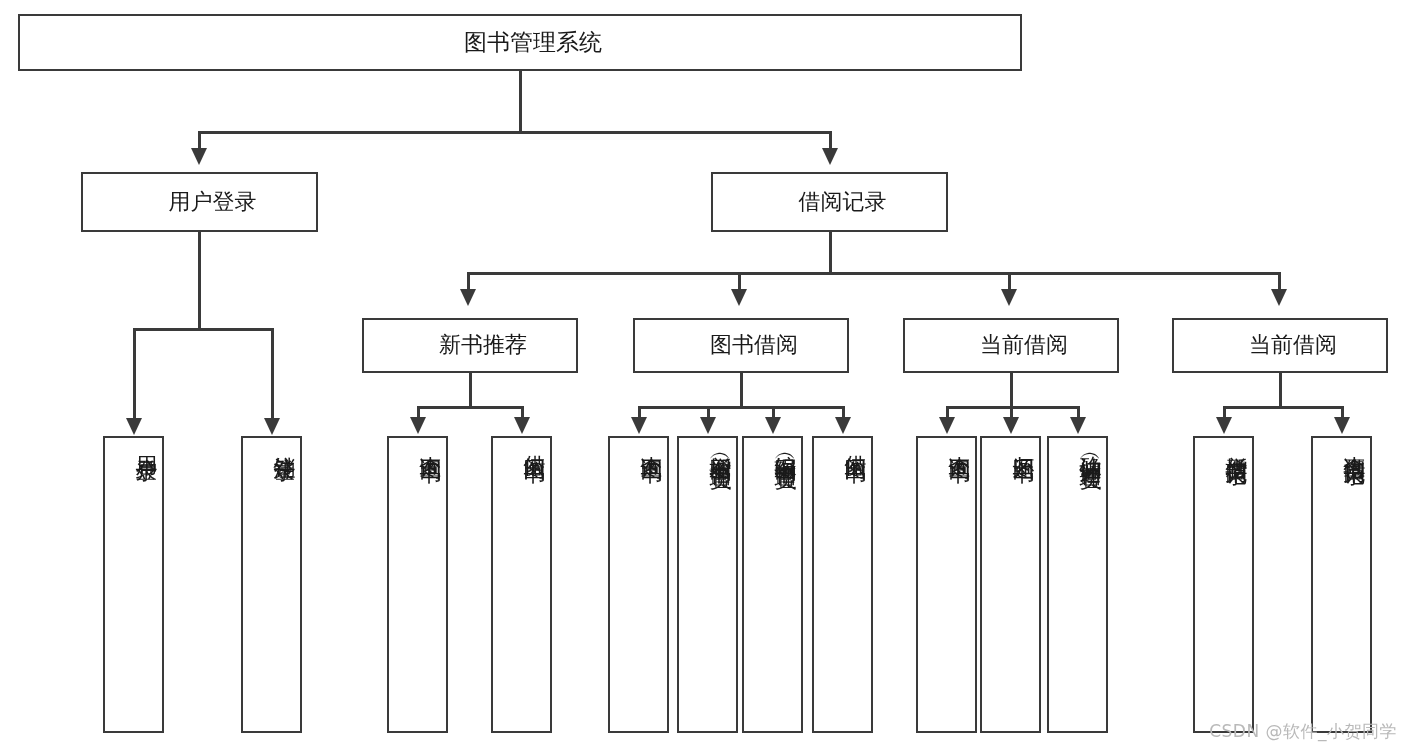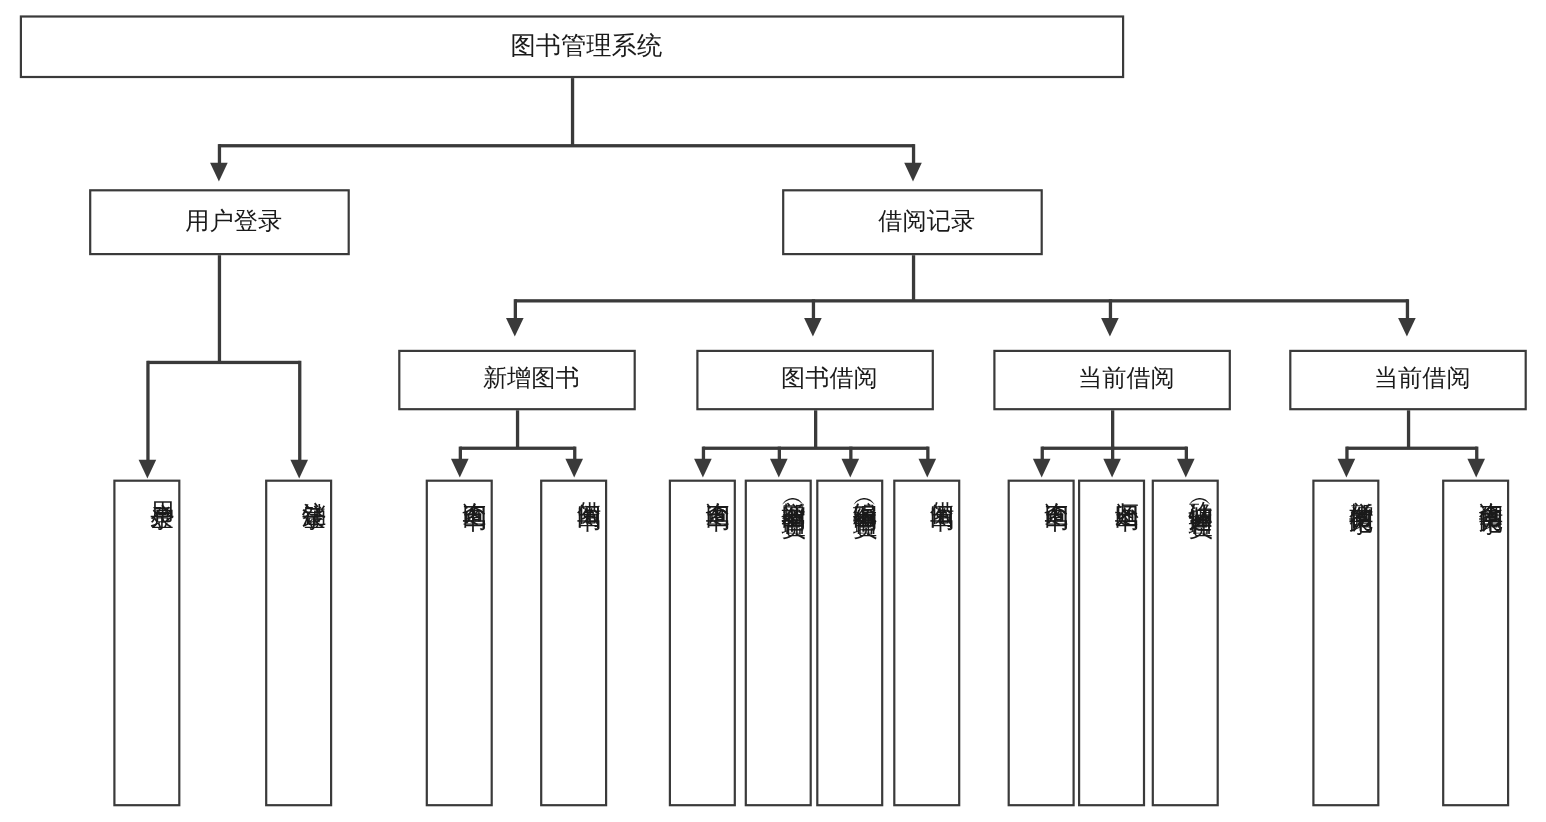--- a/index.html
+++ b/index.html
@@ -116,21 +116,21 @@
   <div class="conn vline" style="left:467px;top:272px;height:18px;"></div>
   <div class="conn vline" style="left:738px;top:272px;height:18px;"></div>
   <div class="conn vline" style="left:1008px;top:272px;height:18px;"></div>
   <div class="conn vline" style="left:1278px;top:272px;height:18px;"></div>
   <div class="arrow" style="left:460px;top:289px;"></div>
   <div class="arrow" style="left:731px;top:289px;"></div>
   <div class="arrow" style="left:1001px;top:289px;"></div>
   <div class="arrow" style="left:1271px;top:289px;"></div>
 
   <div class="node level3" style="left:362px;top:318px;width:216px;height:55px;">
-    <span>新增图书</span>
+    <span>新书推荐</span>
   </div>
   <div class="node level3" style="left:633px;top:318px;width:216px;height:55px;">
     <span>图书借阅</span>
   </div>
   <div class="node level3" style="left:903px;top:318px;width:216px;height:55px;">
     <span>当前借阅</span>
   </div>
   <div class="node level3" style="left:1172px;top:318px;width:216px;height:55px;">
     <span>当前借阅</span>
   </div>
@@ -206,14 +206,15 @@
     <span class="vtext">确认归还（管理员）</span>
   </div>
 
   <div class="node leaf" style="left:1193px;top:436px;width:61px;height:297px;">
     <span class="vtext">新增借阅记录</span>
   </div>
   <div class="node leaf" style="left:1311px;top:436px;width:61px;height:297px;">
     <span class="vtext">查询借阅记录</span>
   </div>
 
+  <div id="watermark">CSDN @软件_小贺同学</div>
 
 </div>
 
 </body></html>

